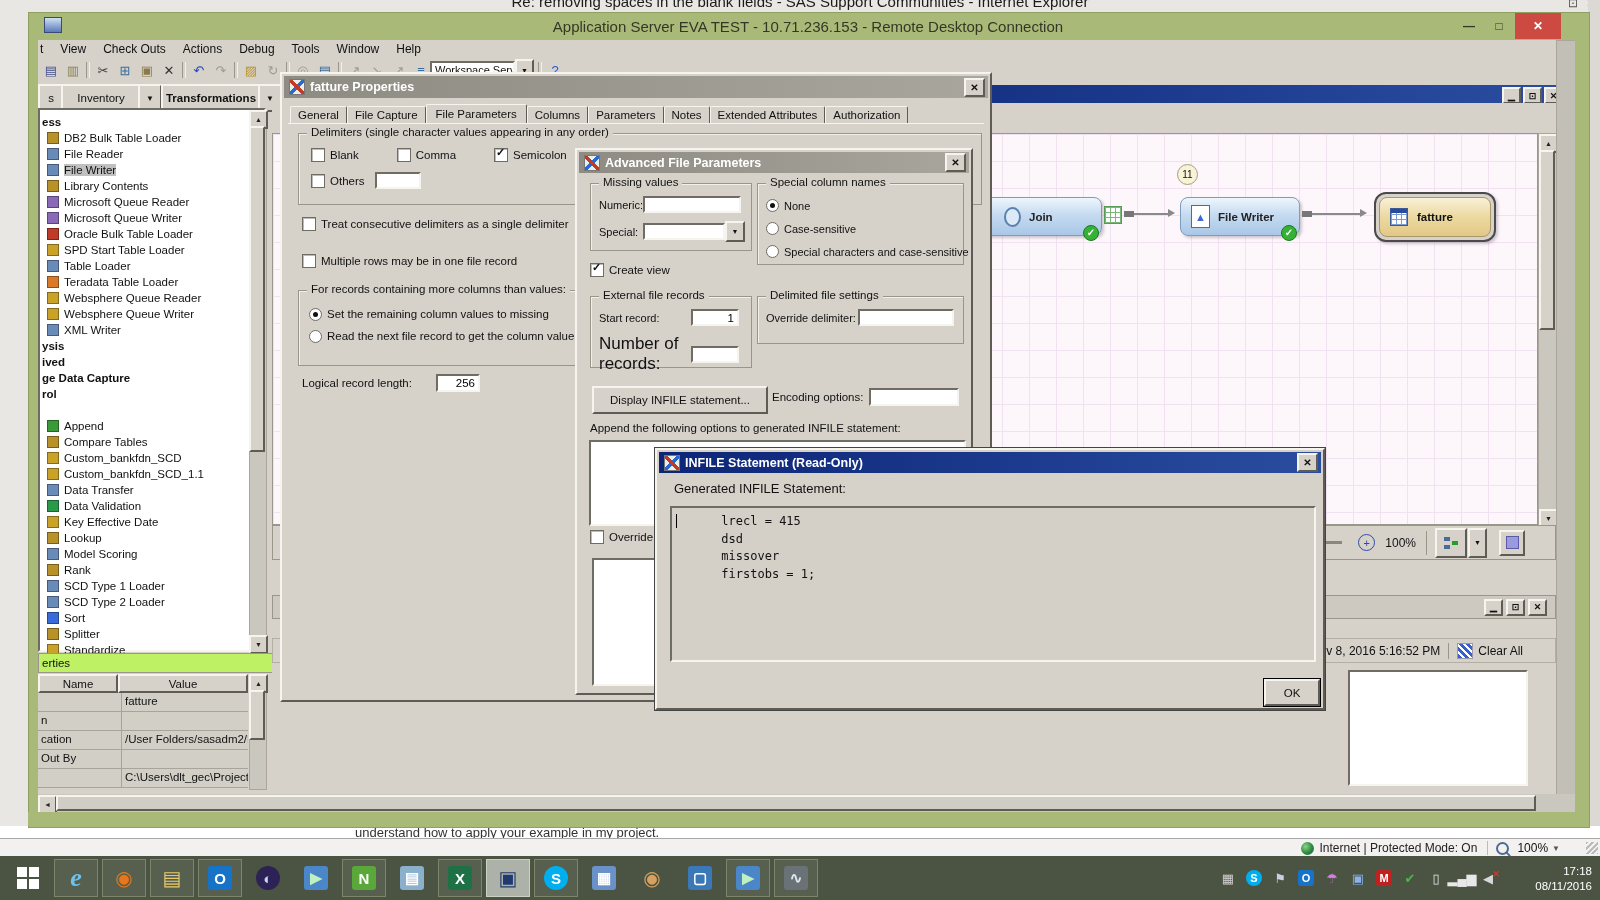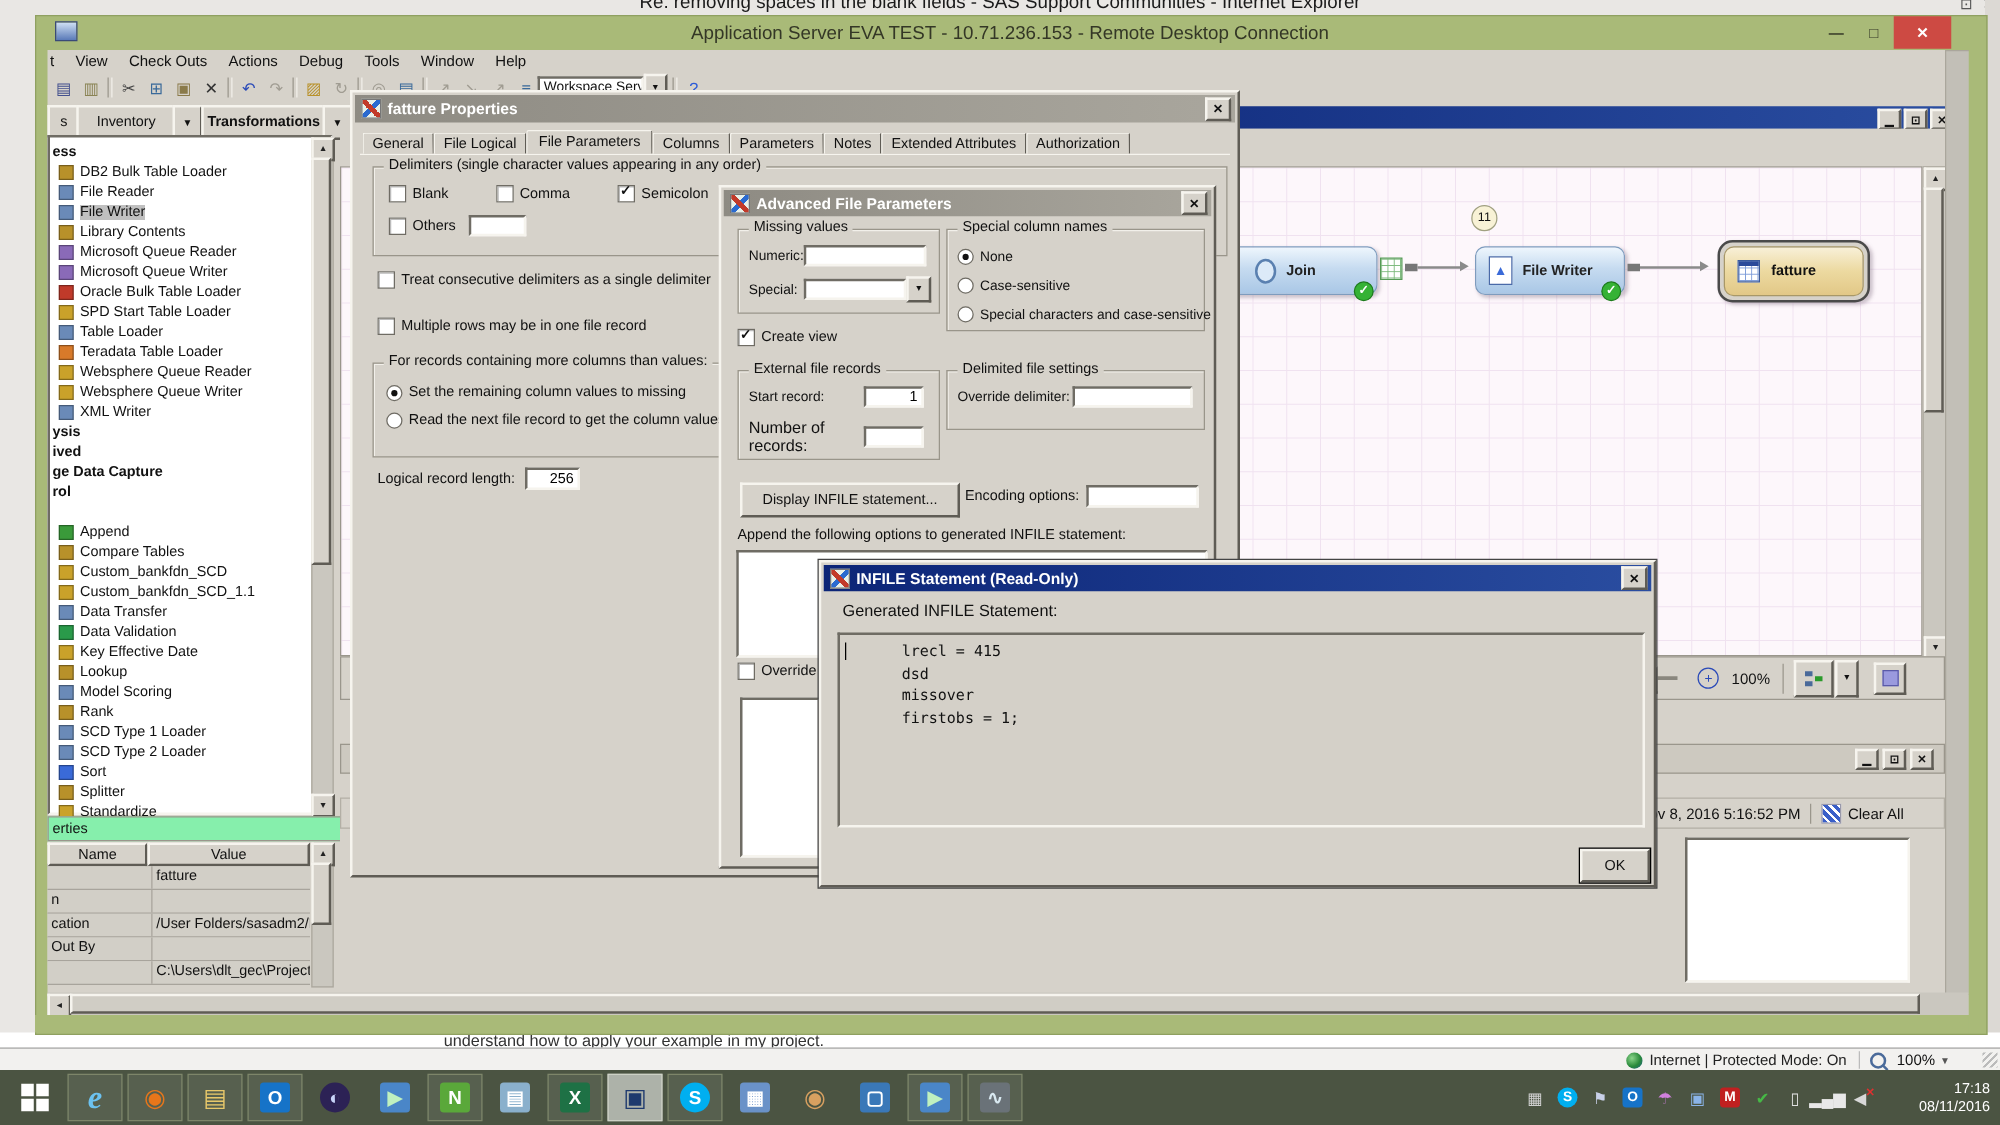--- a/index.html
+++ b/index.html
@@ -375,21 +375,21 @@
       <span class="ti" style="background: rgb(202, 162, 42);"></span>
       <span class="tl">Standardize</span>
     </div>
   </div>
 
 <div class="sb" style="left:249px;top:110px;width:16px;height:540px"></div>
 <div class="sa" style="left:249px;top:110px">▲</div>
 <div class="thumb" style="left:249px;top:126px;width:16px;height:326px;box-sizing:border-box"></div>
 <div class="sa" style="left:249px;top:635px">▼</div>
 
-<div class="abs flex" style="left:38px;top:653px;width:270px;height:20px;background:#86efac;border:1px solid #9a968c;box-sizing:border-box">
+<div class="abs flex" style="left:38px;top:653px;width:270px;height:20px;background:#bef264;border:1px solid #9a968c;box-sizing:border-box">
   <span style="margin-left:3px;font-size:11.5px">erties</span>
   <span style="margin-left:auto;margin-right:4px;font-size:11px;font-weight:bold">✕</span>
 </div>
 <div class="abs flex" style="left:38px;top:674px;width:210px;height:19px">
   <span class="btn" style="width:80px;height:19px;box-sizing:border-box">Name</span>
   <span class="btn" style="width:130px;height:19px;box-sizing:border-box">Value</span>
 </div>
 <div class="abs" style="left:38px;top:693px;width:210px">
 
     <div class="prow">
@@ -506,21 +506,21 @@
 
 <div class="abs bev-out" style="left:280px;top:72px;width:712px;height:630px;z-index:10;box-sizing:border-box">
   <div class="ttl-grey" style="margin:2px;height:22px">
     <span class="sasico"></span>
     <span>fatture Properties</span>
     <span class="xbtn" style="margin-left:auto;margin-right:3px"></span>
   </div>
   <div class="flex" style="margin:6px 0 0 8px;align-items:flex-end">
 
   <div class="dtab">General</div>
-      <div class="dtab">File Logical</div>
+      <div class="dtab">File Capture</div>
       <div class="dtab active">File Parameters</div>
       <div class="dtab">Columns</div>
       <div class="dtab">Parameters</div>
       <div class="dtab">Notes</div>
       <div class="dtab">Extended Attributes</div>
       <div class="dtab">Authorization</div>
     </div>
   <div style="border-top:1px solid #f6f4ee;margin:0 6px"></div>
 
   <div class="grp" style="left:16px;top:59px;width:682px;height:70px">
@@ -574,21 +574,21 @@
 
         <label class="flex" style="height:22px">
           <span class="rb"></span>
           <span class="lbl">Read the next file record to get the column values</span>
         </label>
       </div>
   </div>
 
   <div class="flex abs" style="left:20px;top:300px">
     <span style="font-size:11.5px">Logical record length:</span>
-    <input class="field" style="width: 44px; height: 18px; margin-left: 8px; text-align: right;" value="256">
+    <input class="field" style="width: 44px; height: 18px; margin-left: 24px; text-align: right;" value="256">
   </div>
 </div>
 
 <div class="abs bev-out" style="left:575px;top:148px;width:398px;height:547px;z-index:20;box-sizing:border-box">
   <div class="ttl-grey" style="margin:2px;height:21px">
     <span class="sasico"></span>
     <span>Advanced File Parameters</span>
     <span class="xbtn" style="margin-left:auto;margin-right:3px"></span>
   </div>
 
@@ -631,21 +631,21 @@
     <span class="lbl">Create view</span>
   </label>
 
   <div class="grp" style="left:13px;top:146px;width:160px;height:70px">
     <span class="lg">External file records</span>
     <div class="flex" style="margin:12px 0 0 8px">
       <span style="font-size:11px;width:92px">Start record:</span>
       <input class="field" style="width: 48px; height: 17px; text-align: right;" value="1">
     </div>
     <div class="flex" style="margin:8px 0 0 8px">
-      <span style="font-size:13px;width:92px">Number of records:</span>
+      <span style="font-size:17px;width:92px">Number of records:</span>
       <input class="field" style="width: 48px; height: 17px;">
     </div>
   </div>
 
   <div class="grp" style="left:180px;top:146px;width:205px;height:46px">
     <span class="lg">Delimited file settings</span>
     <div class="flex" style="margin:12px 0 0 8px">
       <span style="font-size:11px;width:92px">Override delimiter:</span>
       <input class="field" style="width: 96px; height: 17px;">
     </div>

